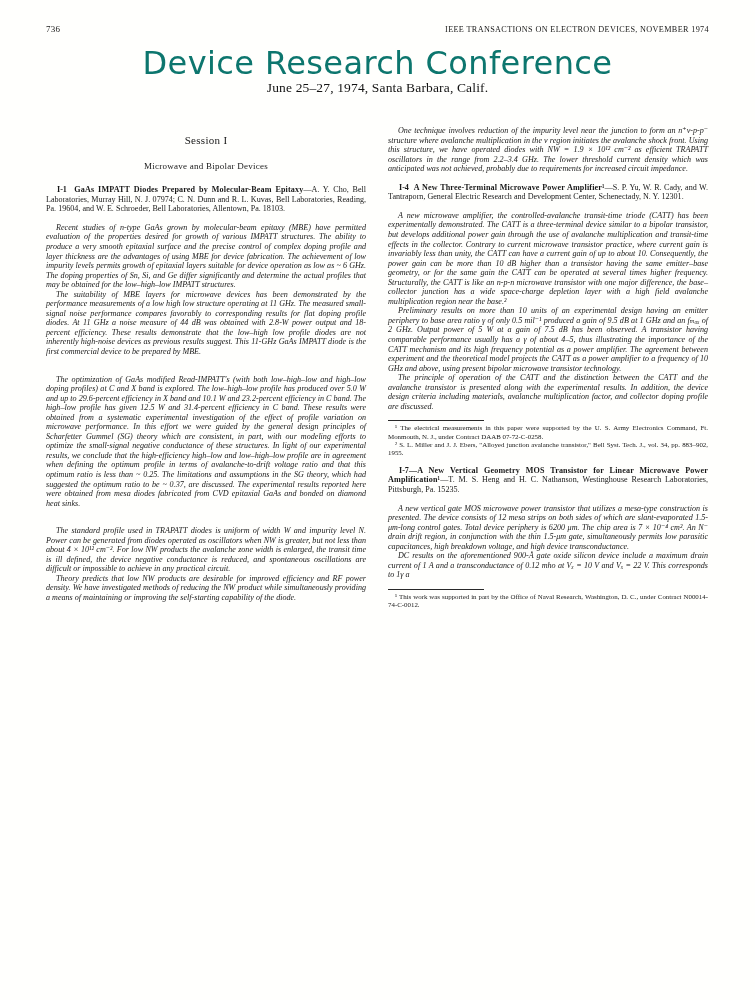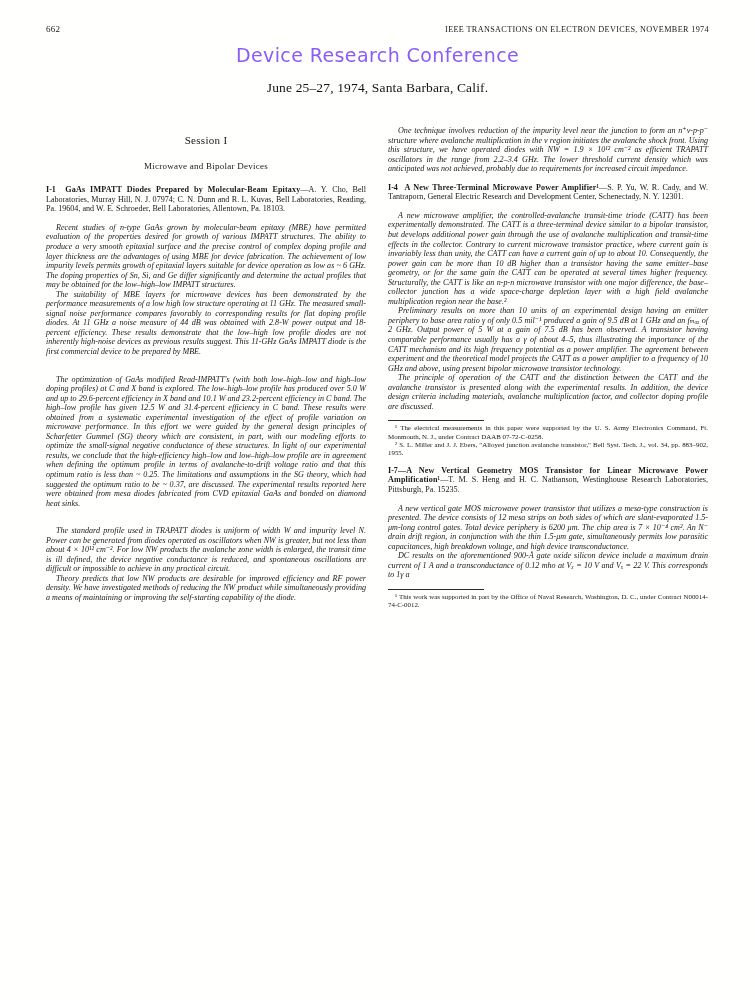--- a/index.html
+++ b/index.html
@@ -47,24 +47,24 @@
     font-family: "Liberation Serif", serif;
   }
   
   .conf-title {
     position: absolute;
     top: 44px;
     left: 0;
     width: 100%;
     text-align: center;
     font-family: "DejaVu Sans", sans-serif;
-    font-size: 19px;
+    font-size: 32px;
     font-weight: 400;
     letter-spacing: 0.4px;
-    color: #8b5cf6;
+    color: #0f766e;
   }
   .conf-sub {
     position: absolute;
     top: 80px;
     left: 0;
     width: 100%;
     text-align: center;
     font-size: 13.5px;
     font-family: "Liberation Serif", serif;
     letter-spacing: 0.15px;
@@ -105,20 +105,21 @@
     text-align: justify;
     font-size: 8.1px;
     line-height: 9.6px;
   }
   .paper-entry .ttl {
     font-weight: bold;
     letter-spacing: 0.15px;
   }
   .paper-entry .num {
     font-weight: bold;
+    margin-left: 11px;
   }
   .paper-entry .auth {
     font-style: normal;
   }
   p.body {
     margin: 0;
     text-indent: 10px;
     text-align: justify;
     font-style: italic;
   }
@@ -167,21 +168,21 @@
     filter: blur(0.18px);
   }
 </style>
 </head>
 <body>
 
 <div id="page">
  <div id="page-inner">
 
   <div class="runhead">
-    <span class="folio">662</span>
+    <span class="folio">736</span>
     <span class="journal">IEEE TRANSACTIONS ON ELECTRON DEVICES, NOVEMBER 1974</span>
   </div>
 
   <div class="conf-title">Device Research Conference</div>
   <div class="conf-sub">June 25–27, 1974, Santa Barbara, Calif.</div>
 
   <div class="columns">
 
     <div class="col">
 

